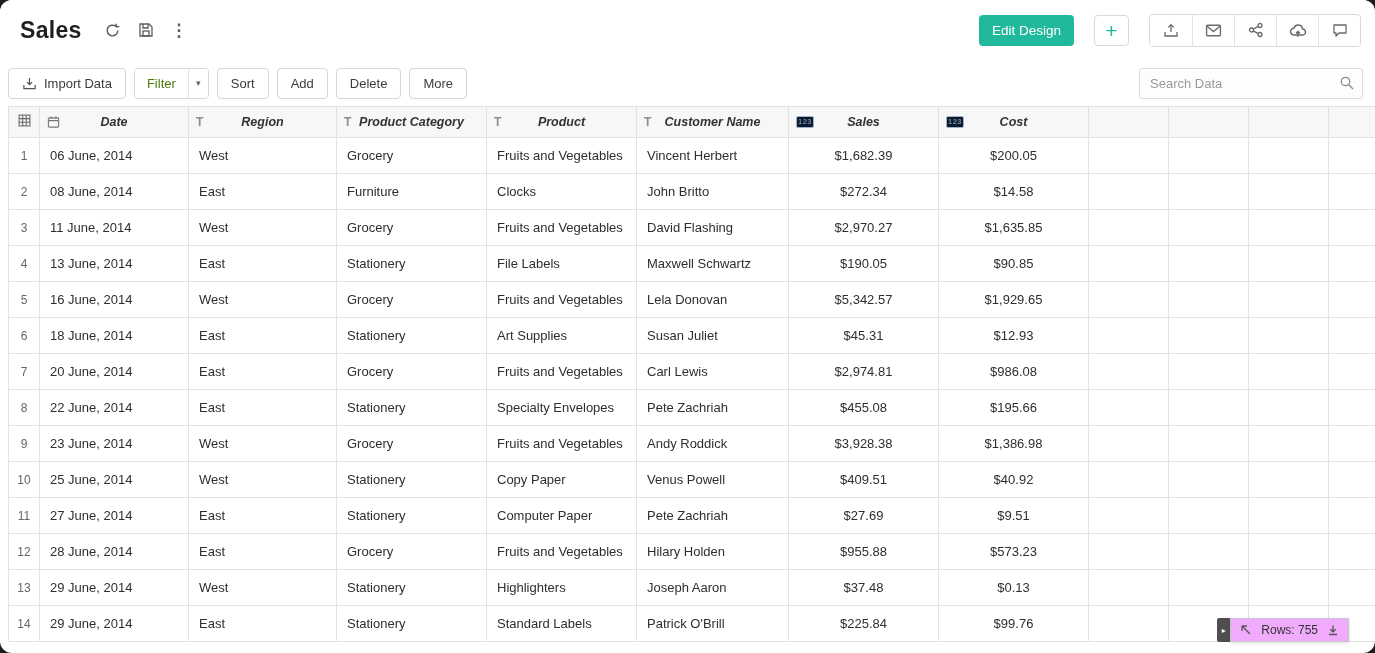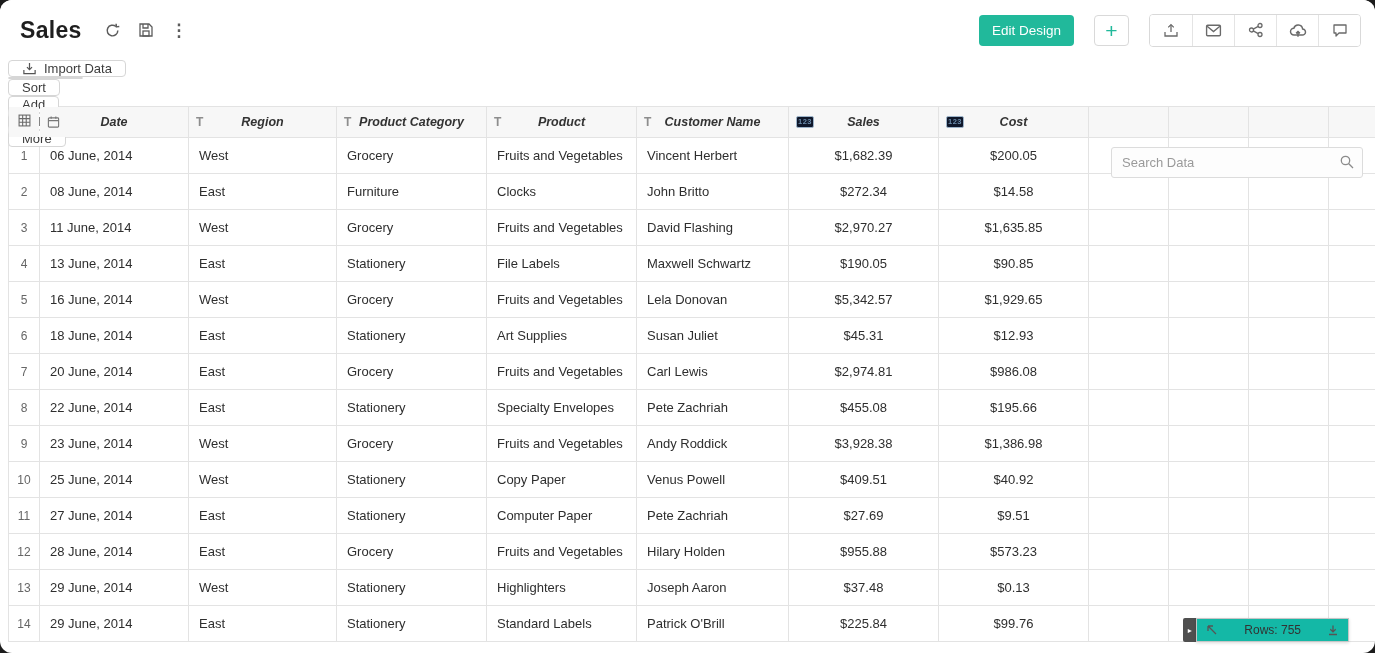--- a/index.html
+++ b/index.html
@@ -25,30 +25,30 @@
     color:var(--accent); font-size:21px; line-height:1; cursor:pointer; font-family:inherit;
   }
   .icon-group { display:flex; border:1px solid #d9d9d9; border-radius:4px; overflow:hidden; background:#fff; }
   .icon-group .ibtn {
     width:42px; height:31px; display:flex; align-items:center; justify-content:center;
     background:#fff; border:none; border-left:1px solid #e4e4e4; cursor:pointer;
   }
   .icon-group .ibtn:first-child { border-left:none; }
 
   
-  .toolbar { display:flex; align-items:flex-start; height:46px; padding:0 12px 0 8px; background:#fff;flex-direction:column; }
+  .toolbar { display:flex; align-items:center; height:46px; padding:0 12px 0 8px; background:#fff; }
   .tbtn {
     height:31px; border:1px solid #d6d6d6; background:#fff; border-radius:4px;
     padding:0 13px; font-size:13px; color:#3c3c3c; display:flex; align-items:center; gap:7px;
     margin-right:8px; cursor:pointer; font-family:inherit;
   }
   .filter-wrap { display:flex; margin-right:8px; border:1px solid #d6d6d6; border-radius:4px; overflow:hidden; height:31px; }
   .filter-main { display:flex; align-items:center; padding:0 12px; font-size:13px; color:#4d7c0f; background:#fff; cursor:pointer; }
   .filter-caret { display:flex; align-items:center; justify-content:center; width:20px; border-left:1px solid #e2e2e2; font-size:9px; color:#666; background:#fff; cursor:pointer; }
-  .search { margin-left:auto; position:relative; width:252px; }
+  .search { margin-left:auto; position:relative; width:224px; }
   .search input {
     width:100%; height:31px; border:1px solid #dcdcdc; border-radius:3px;
     padding:0 32px 0 10px; font-size:13px; color:#333; background:#fdfdfd; font-family:inherit;
   }
   .search input::placeholder { color:#9a9a9a; }
   .search .mag { position:absolute; right:8px; top:7px; }
 
   
   .table-wrap { margin-left:8px; width:1367px; overflow:hidden; }
   table { border-collapse:collapse; table-layout:fixed; width:1400px; }
@@ -69,21 +69,21 @@
   th.corner { text-align:center; }
   td.num { text-align:center; }
 
   
   .rows-indicator { position:absolute; right:26px; bottom:11px; display:flex; align-items:stretch; }
   .ri-handle {
     width:13px; background:#4f4f4f; color:#fff; display:flex; align-items:center; justify-content:center;
     font-size:8px; border-radius:2px 0 0 2px; cursor:pointer;
   }
   .ri-box {
-    background:#14b8a6; border:1px solid #c6c6c6; display:flex; align-items:center; gap:26px;
+    background:#f0abfc; border:1px solid #c6c6c6; display:flex; align-items:center; gap:9px;
     padding:4px 9px; font-size:12px; color:#333; box-shadow:0 1px 3px rgba(0,0,0,.15);
   }
   .ri-box .ric { display:flex; align-items:center; cursor:pointer; }
 </style>
 </head>
 <body>
 
 <div class="app">
 
   <div class="topbar">

